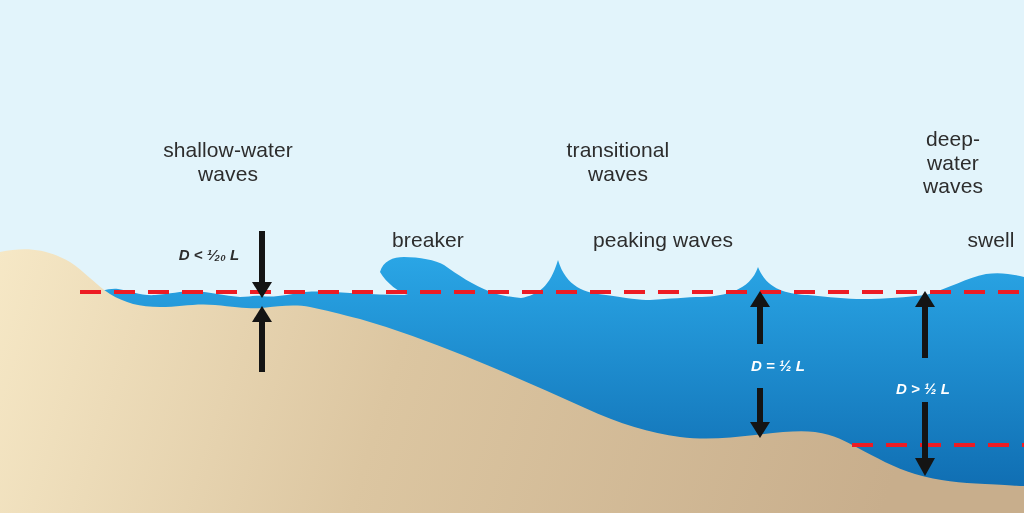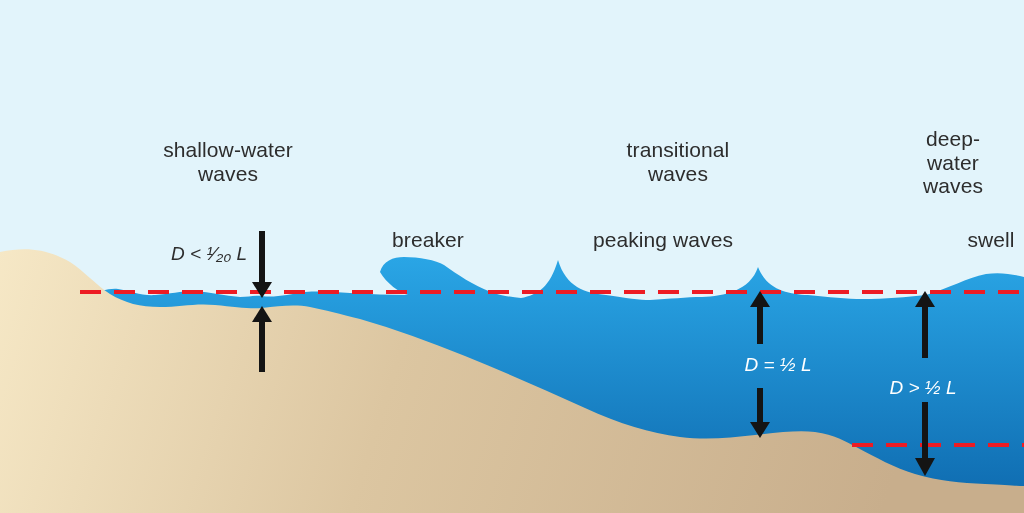--- a/index.html
+++ b/index.html
@@ -18,23 +18,24 @@
     color:var(--text-dark,#2d2d2d);
     font-size:21px;
     line-height:1.12;
     white-space:pre-line;
     letter-spacing:0.1px;
   }
   .depth-lbl{
     position:absolute;
     transform:translate(-50%,-50%);
     font-style:italic;
-    font-size:19px;
+    font-size:15px;
     color:var(--text-dark,#2d2d2d);
     white-space:nowrap;
+    font-weight:bold;
   }
   .depth-lbl.light{color:var(--text-light,#fff);}
   .water-fill{fill:url(#waterGrad);}
   .sand-fill{fill:url(#sandGrad);}
   .stop-water-top{stop-color:var(--water-top,#2aa6e6);}
   .stop-water-deep{stop-color:var(--water-deep,#0d68ad);}
   .stop-sand-light{stop-color:var(--sand-light,#f6e8c6);}
   .stop-sand-mid{stop-color:var(--sand-mid,#dcc6a1);}
   .stop-sand-dark{stop-color:var(--sand-dark,#c8ae8c);}
   .dashline{stroke:var(--dashed-line,#ed1c24);stroke-width:4;stroke-dasharray:21 13;fill:none;}
@@ -132,21 +133,21 @@
     <g>
       <polygon class="arrow-head" points="915,307 935,307 925,291"></polygon>
       <line class="arrow-shaft" x1="925" y1="305" x2="925" y2="358"></line>
       <line class="arrow-shaft" x1="925" y1="402" x2="925" y2="460"></line>
       <polygon class="arrow-head" points="915,458 935,458 925,476"></polygon>
     </g>
   </svg>
 
   <div class="lbl" style="left:228px;top:162px">shallow-water
 waves</div>
-  <div class="lbl" style="left:678px;top:162px">transitional
+  <div class="lbl" style="left:618px;top:162px">transitional
 waves</div>
   <div class="lbl" style="left:953px;top:162px">deep-water
 waves</div>
 
   <div class="lbl" style="left:428px;top:240px">breaker</div>
   <div class="lbl" style="left:663px;top:240px">peaking waves</div>
   <div class="lbl" style="left:991px;top:240px">swell</div>
 
   <div class="depth-lbl" style="left:209px;top:254px">D &lt; ¹⁄₂₀ L</div>
   <div class="depth-lbl light" style="left:778px;top:365px">D = ½ L</div>

